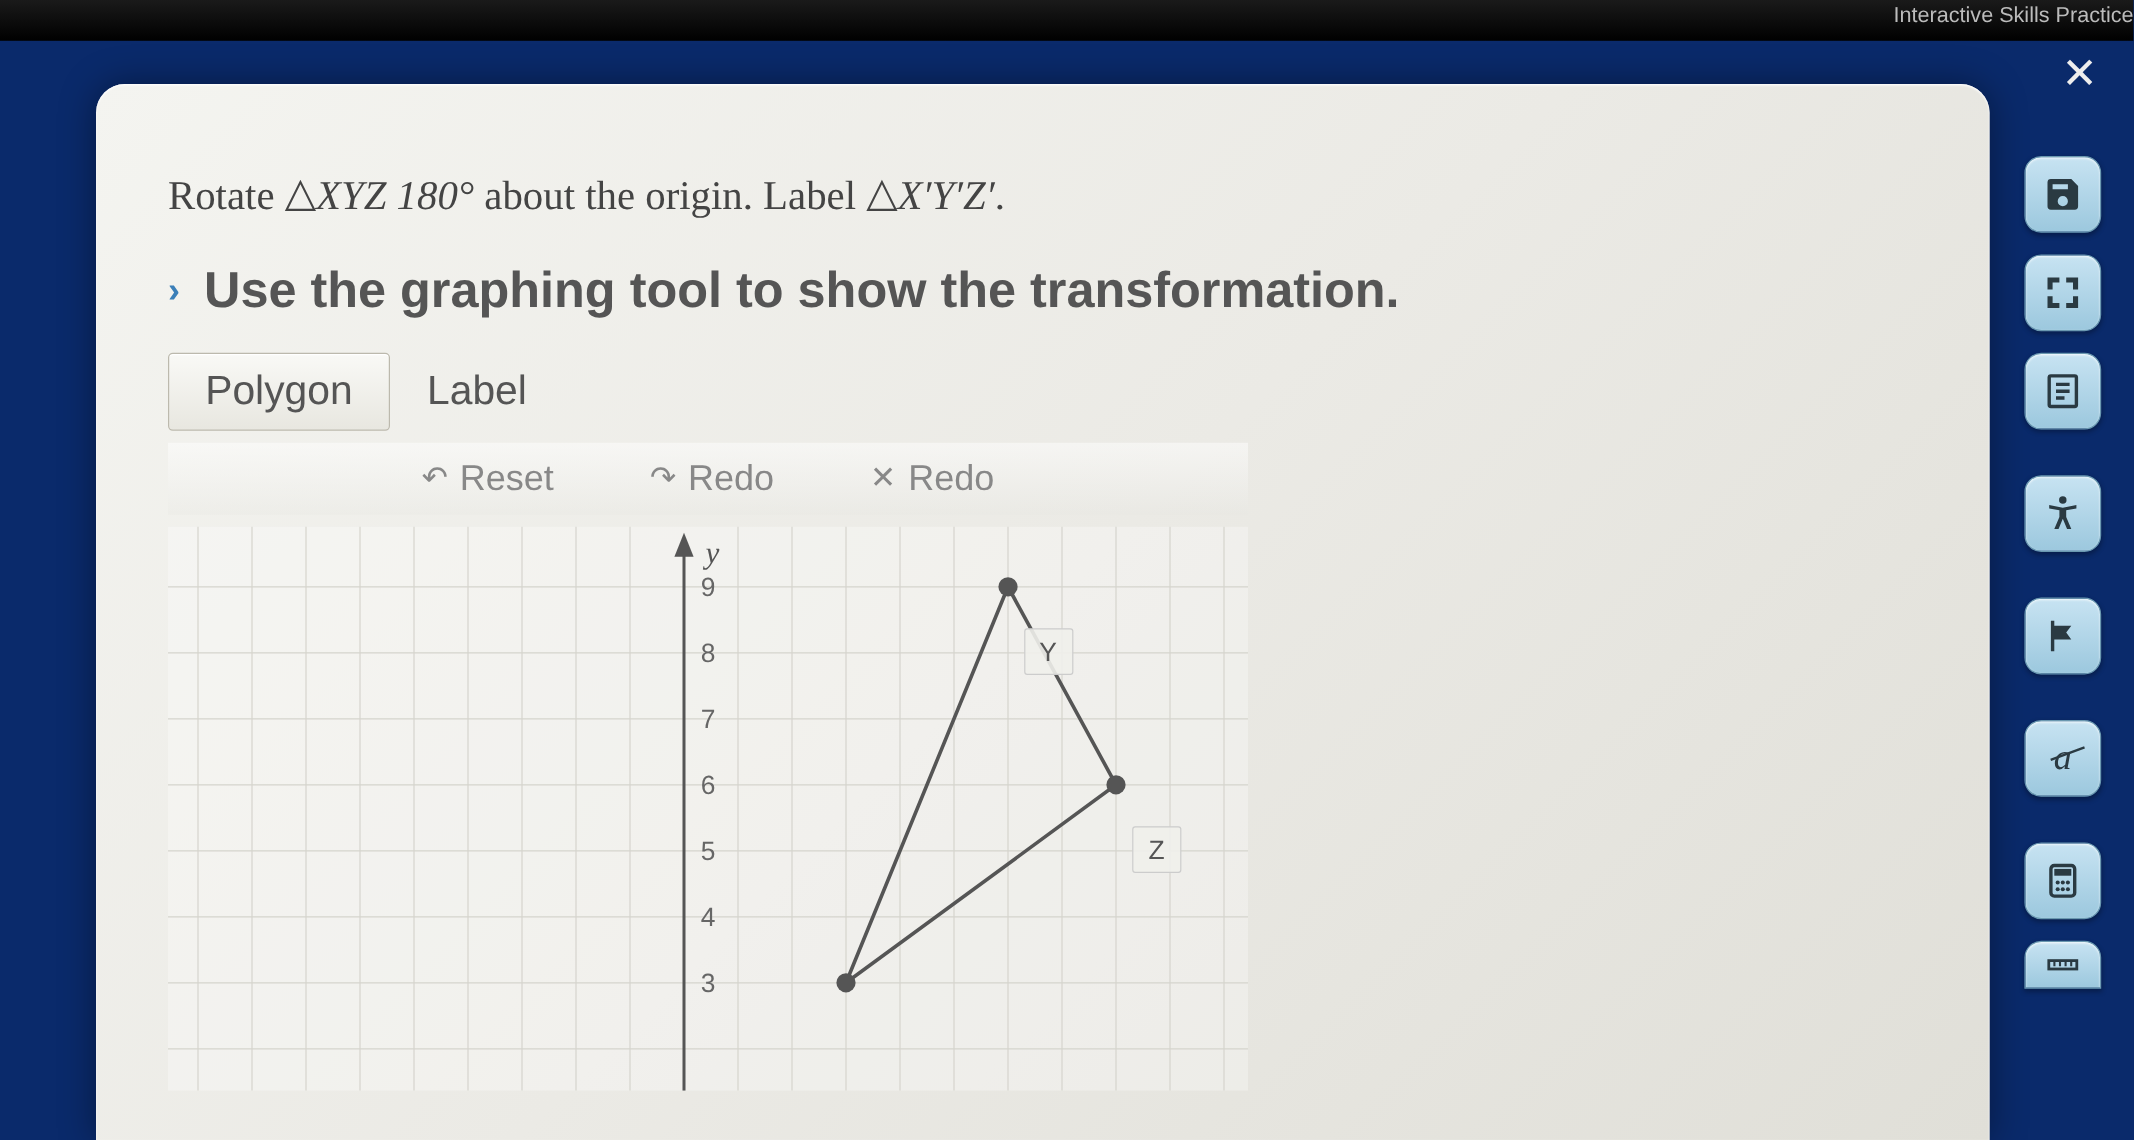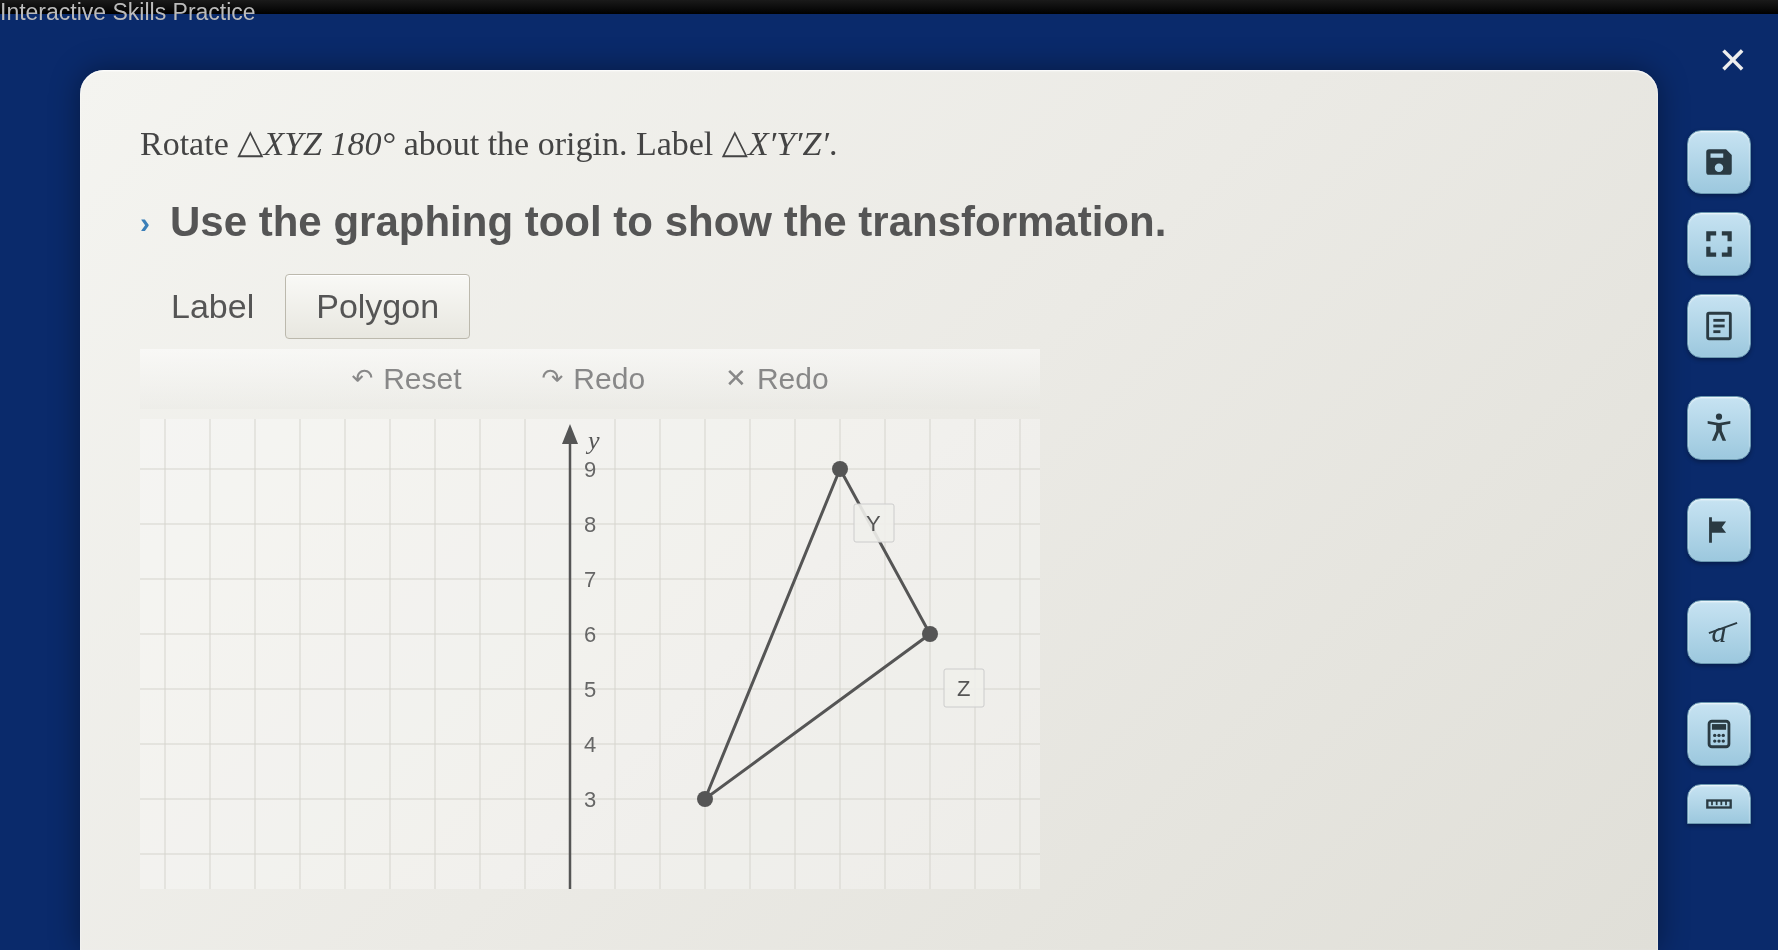--- a/index.html
+++ b/index.html
@@ -1,24 +1,24 @@
 <!DOCTYPE html>
 <html><head>
 <meta charset="utf-8">
 <style>
   * { box-sizing: border-box; margin: 0; padding: 0; }
   html, body { width: 1778px; height: 950px; overflow: hidden; font-family: "Helvetica Neue", Arial, sans-serif; }
   body { background: #0a2a6b; }
   
   .topbar {
-    height: 14px;
+    height: 34px;
     background: linear-gradient(#1a1a1a, #000);
     color: #bbb;
-    font-size: 23px;
-    text-align: left;
+    font-size: 18px;
+    text-align: right;
     line-height: 20px;
     padding-top: 2px;
     position: relative;
   }
   .close-x {
     position: absolute;
     right: 30px;
     top: 40px;
     color: #eee;
     font-size: 36px;
@@ -28,21 +28,21 @@
   
   .workspace {
     position: absolute;
     left: 80px;
     top: 70px;
     right: 120px;
     bottom: 0;
     background: linear-gradient(135deg, #f4f4f0 0%, #ebeae5 50%, #e0dfd8 100%);
     border-radius: 24px 24px 0 0;
     box-shadow: 0 0 30px rgba(0,0,0,.4), inset 0 1px 2px #fff;
-    padding: 50px 60px 0 60px;
+    padding: 70px 60px 0 60px;
     overflow: hidden;
   }
   
   .question {
     font-size: 34px;
     color: #444;
     font-family: Georgia, "Times New Roman", serif;
     margin-bottom: 30px;
     line-height: 1.4;
   }
@@ -186,22 +186,22 @@
 
 <div class="workspace">
 
   <div class="question">
     <span>Rotate </span><span class="math"><span class="tri">△</span><i>XYZ</i></span><span class="math"> 180° </span><span> about the origin. Label </span><span class="math"><span class="tri">△</span><i>X′Y′Z′</i></span><span>.</span>
   </div>
 
   <div class="instruction">Use the graphing tool to show the transformation.</div>
 
   <div class="tooltabs">
+    <div class="tooltab active">Polygon</div>
     <div class="tooltab">Label</div>
-    <div class="tooltab active">Polygon</div>
   </div>
 
   <div class="graphwrap">
     <div class="actionbar">
       <div class="actbtn">
           <span class="ico">↶</span>
           <span>Reset</span>
         </div>
       <div class="actbtn">
           <span class="ico">↷</span>

